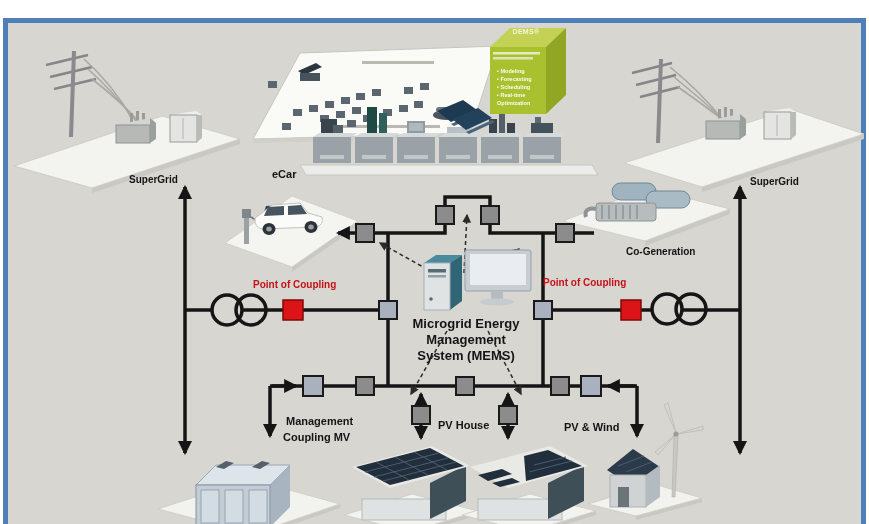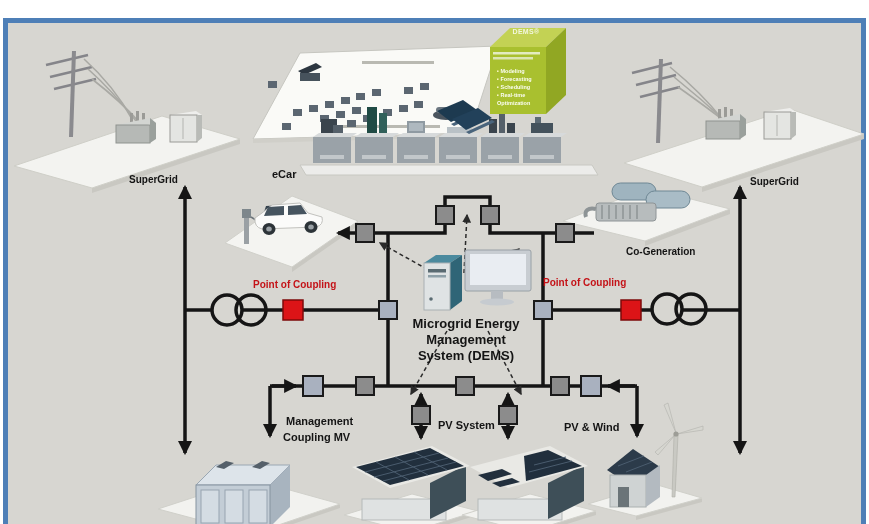--- a/index.html
+++ b/index.html
@@ -383,26 +383,26 @@
   <div class="lbl lbl-10" style="left:129px;top:159px;">SuperGrid</div>
   <div class="lbl lbl-10" style="left:750px;top:161px;">SuperGrid</div>
   <div class="lbl lbl-11" style="left:272px;top:153px;">eCar</div>
   <div class="lbl lbl-10" style="left:626px;top:231px;">Co-Generation</div>
   <div class="lbl lbl-10 red" style="left:253px;top:264px;">Point of Coupling</div>
   <div class="lbl lbl-10 red" style="left:543px;top:262px;">Point of Coupling</div>
 
   <div id="mems-label">
     <div>Microgrid Energy</div>
     <div>Management</div>
-    <div>System (DEMS)</div>
+    <div>System (MEMS)</div>
   </div>
 
   <div class="lbl lbl-11" style="left:286px;top:400px;">Management</div>
   <div class="lbl lbl-11" style="left:283px;top:416px;">Coupling MV</div>
-  <div class="lbl lbl-11" style="left:438px;top:404px;">PV System</div>
+  <div class="lbl lbl-11" style="left:438px;top:404px;">PV House</div>
   <div class="lbl lbl-11" style="left:564px;top:406px;">PV &amp; Wind</div>
 
   <div id="dems-title">DEMS®</div>
   <div id="dems-bullets">
     <div class="dems-bullet">Modeling</div>
     <div class="dems-bullet">Forecasting</div>
     <div class="dems-bullet">Scheduling</div>
     <div class="dems-bullet">Real-time Optimization</div>
   </div>
 </div>

